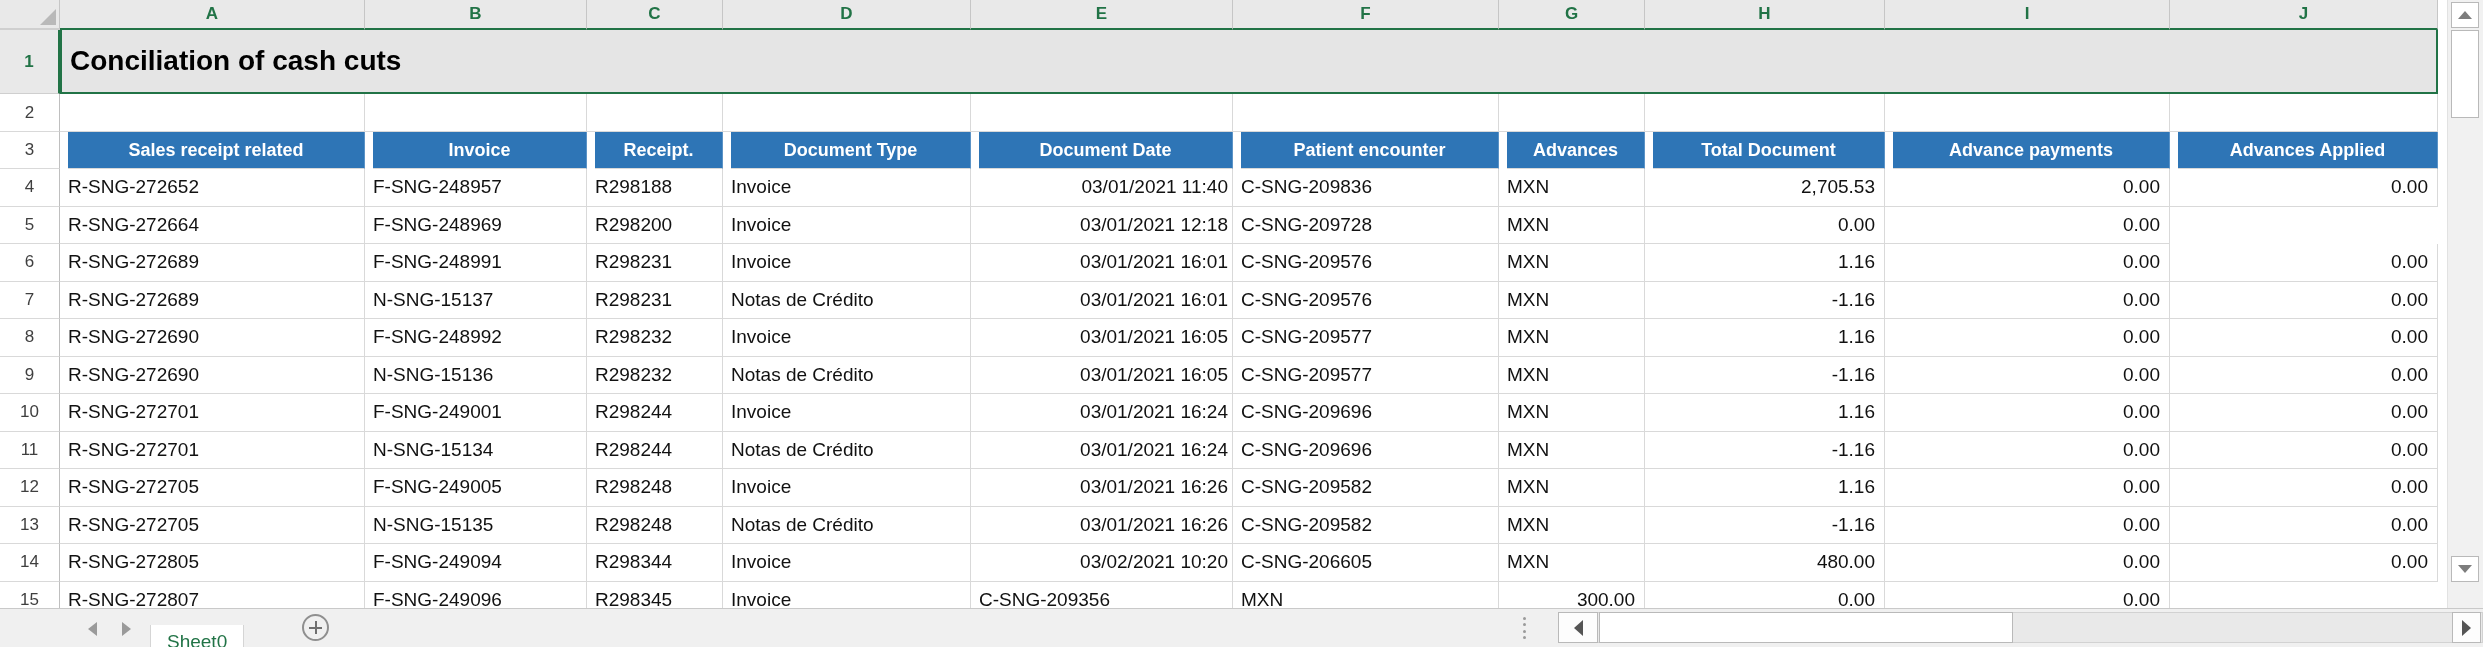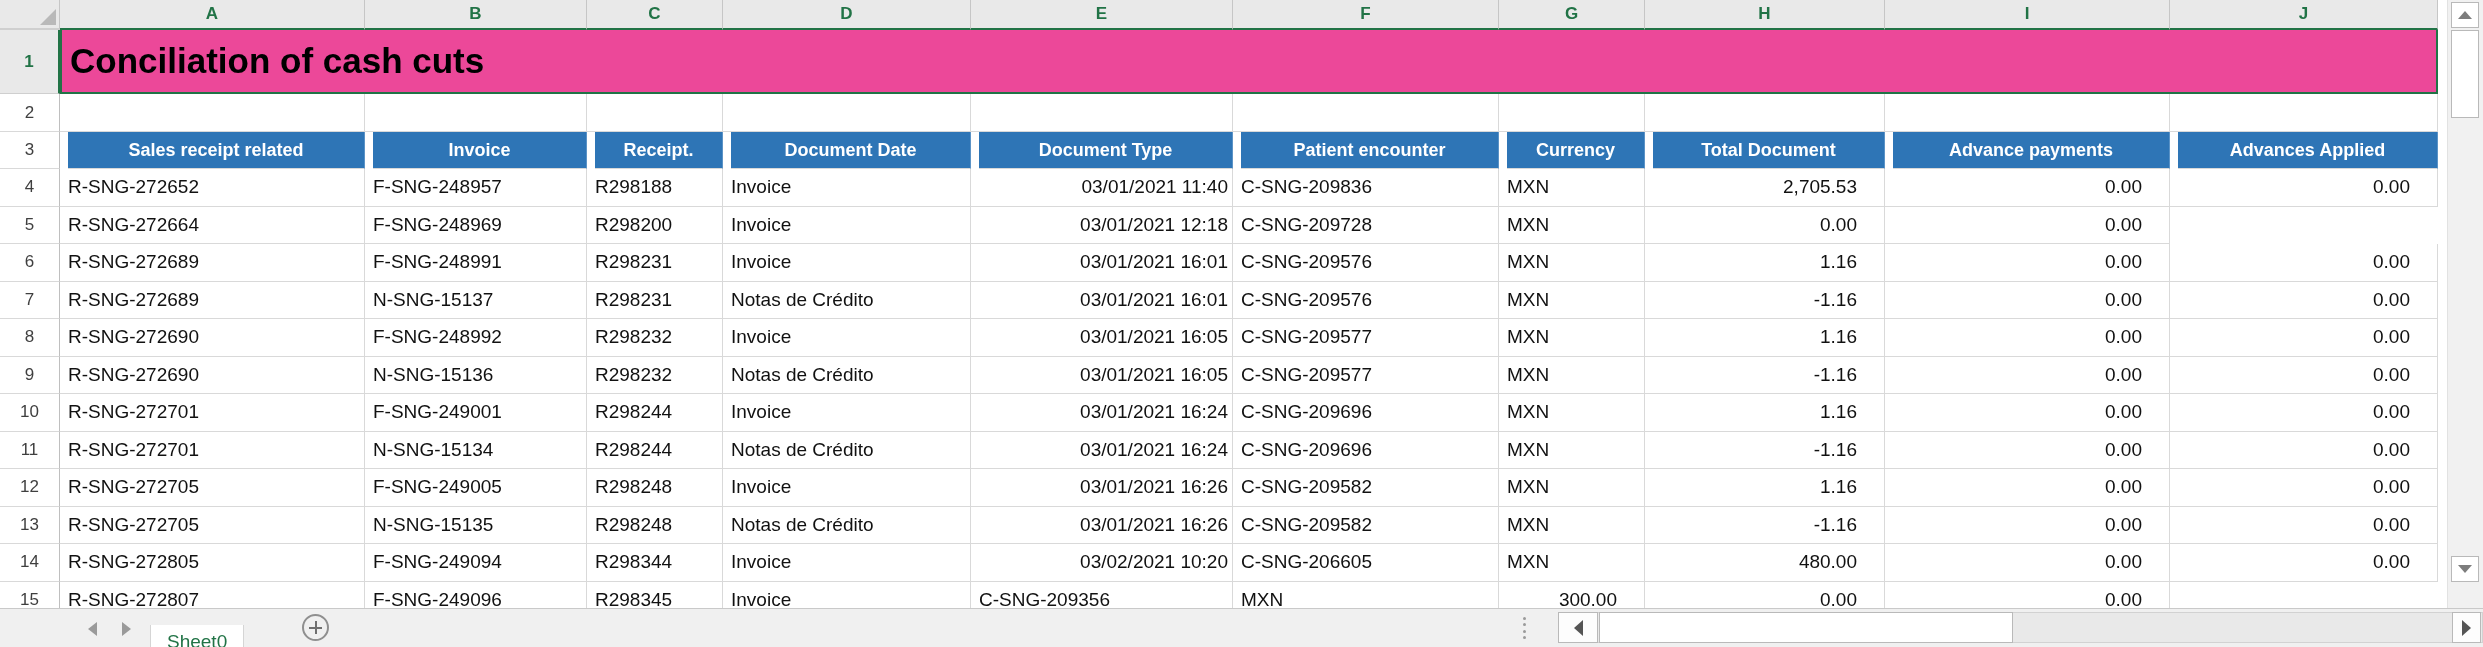--- a/index.html
+++ b/index.html
@@ -22,29 +22,29 @@
     border-left:16px solid transparent;border-bottom:16px solid #b9b9b9;}
   .ch{background:#e9e9e9;color:var(--green,#217346);font-weight:700;font-size:17px;
     display:flex;align-items:center;justify-content:center;
     border-right:1px solid #c6c6c6;border-bottom:2px solid var(--green,#217346);}
 
   
   .r1{height:64px;}
   .rowhdr{background:#fff;color:#3f3f3f;font-size:17px;display:flex;align-items:center;justify-content:center;
     border-right:1px solid #bfbfbf;border-bottom:1px solid #d9d9d9;}
   .rowhdr.sel{background:#e9e9e9;color:var(--green,#217346);font-weight:700;border-right:2px solid var(--green,#217346);border-bottom:1px solid #cfcfcf;}
-  .title-cell{border:2px solid var(--green,#217346);border-top:0;background:#ec4899;
-    display:flex;align-items:center;padding-left:8px;font-size:35px;font-weight:700;color:#000;}
+  .title-cell{border:2px solid var(--green,#217346);border-top:0;background:#e5e5e5;
+    display:flex;align-items:center;padding-left:8px;font-size:28px;font-weight:700;color:#000;}
 
   
   .r2{height:38px;}
   .cell{font-size:19px;color:#111;display:flex;align-items:center;overflow:hidden;white-space:nowrap;
     border-right:1px solid #d9d9d9;border-bottom:1px solid #d9d9d9;background:#fff;}
   .cell.al{justify-content:flex-start;padding-left:8px;}
-  .cell.ar{justify-content:flex-end;padding-right:27px;}
+  .cell.ar{justify-content:flex-end;padding-right:9px;}
   .cell.date{padding-right:4px;}
 
   
   .r3{height:37px;}
   .bluehdr{background:var(--blue,#2E75B6);color:#fff;font-weight:700;font-size:18px;
     display:flex;align-items:center;justify-content:center;border-right:1px solid rgba(255,255,255,.22);
     border-bottom:1px solid #d9d9d9;overflow:hidden;white-space:nowrap;margin-left:8px;}
 
   .drow{height:37.5px;}
 
@@ -124,24 +124,24 @@
         <div class="cell"></div>
         <div class="cell"></div>
       </div>
 
     <div class="grow r3" id="table-header-row">
       <div class="rowhdr">3</div>
 
     <div class="bluehdr">Sales receipt related</div>
         <div class="bluehdr">Invoice</div>
         <div class="bluehdr">Receipt.</div>
+        <div class="bluehdr">Document Type</div>
         <div class="bluehdr">Document Date</div>
-        <div class="bluehdr">Document Type</div>
         <div class="bluehdr">Patient encounter</div>
-        <div class="bluehdr">Currency</div>
+        <div class="bluehdr">Advances</div>
         <div class="bluehdr">Total Document</div>
         <div class="bluehdr">Advance payments</div>
         <div class="bluehdr">Advances Applied</div>
       </div>
 
     <div id="grid-body">
         <div class="grow drow">
           <div class="rowhdr">4</div>
           <div class="cell al">R-SNG-272652</div>
           <div class="cell al">F-SNG-248957</div>

